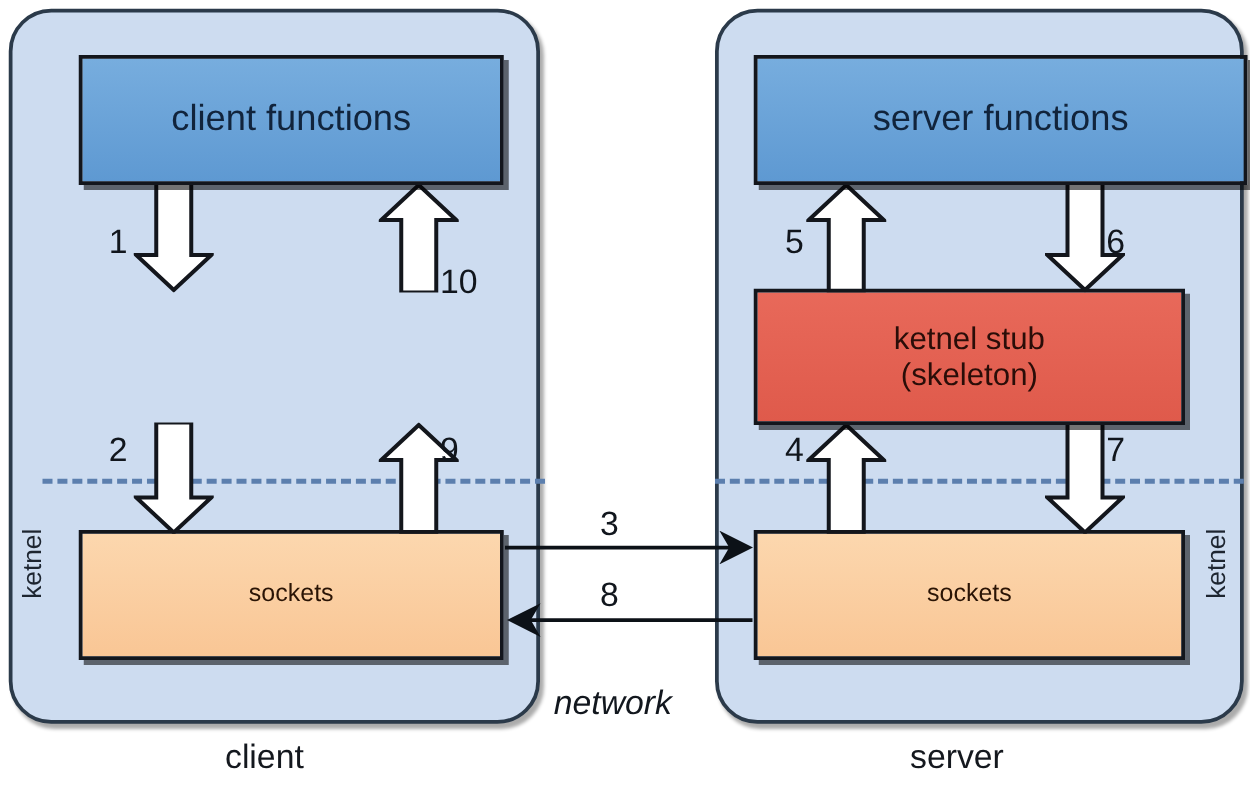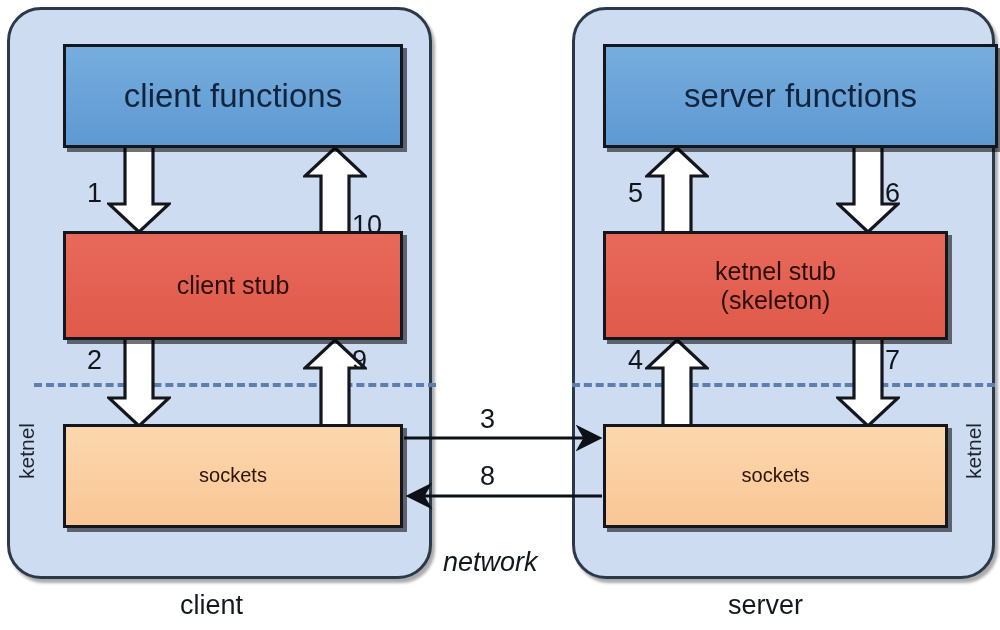--- a/index.html
+++ b/index.html
@@ -35,21 +35,21 @@
     justify-content:center;
     text-align:center;
     line-height:1.16;
     box-shadow:4px 4px 0px rgba(0,0,0,0.55);
     z-index:4;
   }
   .block .lbl{display:block;}
   .blue{
     background:linear-gradient(180deg,#77adde 0%,#5e99d2 100%);
     color:#11243c;
-    font-size:33px;
+    font-size:29px;
   }
   .red{
     background:linear-gradient(180deg,#e8695a 0%,#df5a4b 100%);
     color:#2a0d08;
     font-size:25px;
   }
   .orange{
     background:linear-gradient(180deg,#fcd7ae 0%,#f9c695 100%);
     color:#2a1405;
     font-size:20px;
@@ -124,23 +124,20 @@
   <div class="panel" id="panel-client"></div>
 
   <div class="kline" id="kline-client"></div>
 
   <div class="ketnel" id="ketnel-left">ketnel</div>
 
   <div class="block blue" id="b-client-func">
     <span class="lbl">client functions</span>
   </div>
 
-  <div class="block red" id="b-client-stub">
-    <span class="lbl">client stub</span>
-  </div>
 
   <div class="block orange" id="b-client-sock">
     <span class="lbl">sockets</span>
   </div>
 
   <div class="barrow" style="left:107px;top:146px;">
     <svg width="64" height="88" viewBox="0 0 64 88">
       <polygon points="18,0 46,0 46,58 62,58 32,86 2,58 18,58" fill="#ffffff" stroke="#13161c" stroke-width="3.2" stroke-linejoin="miter"></polygon>
     </svg>
   </div>

